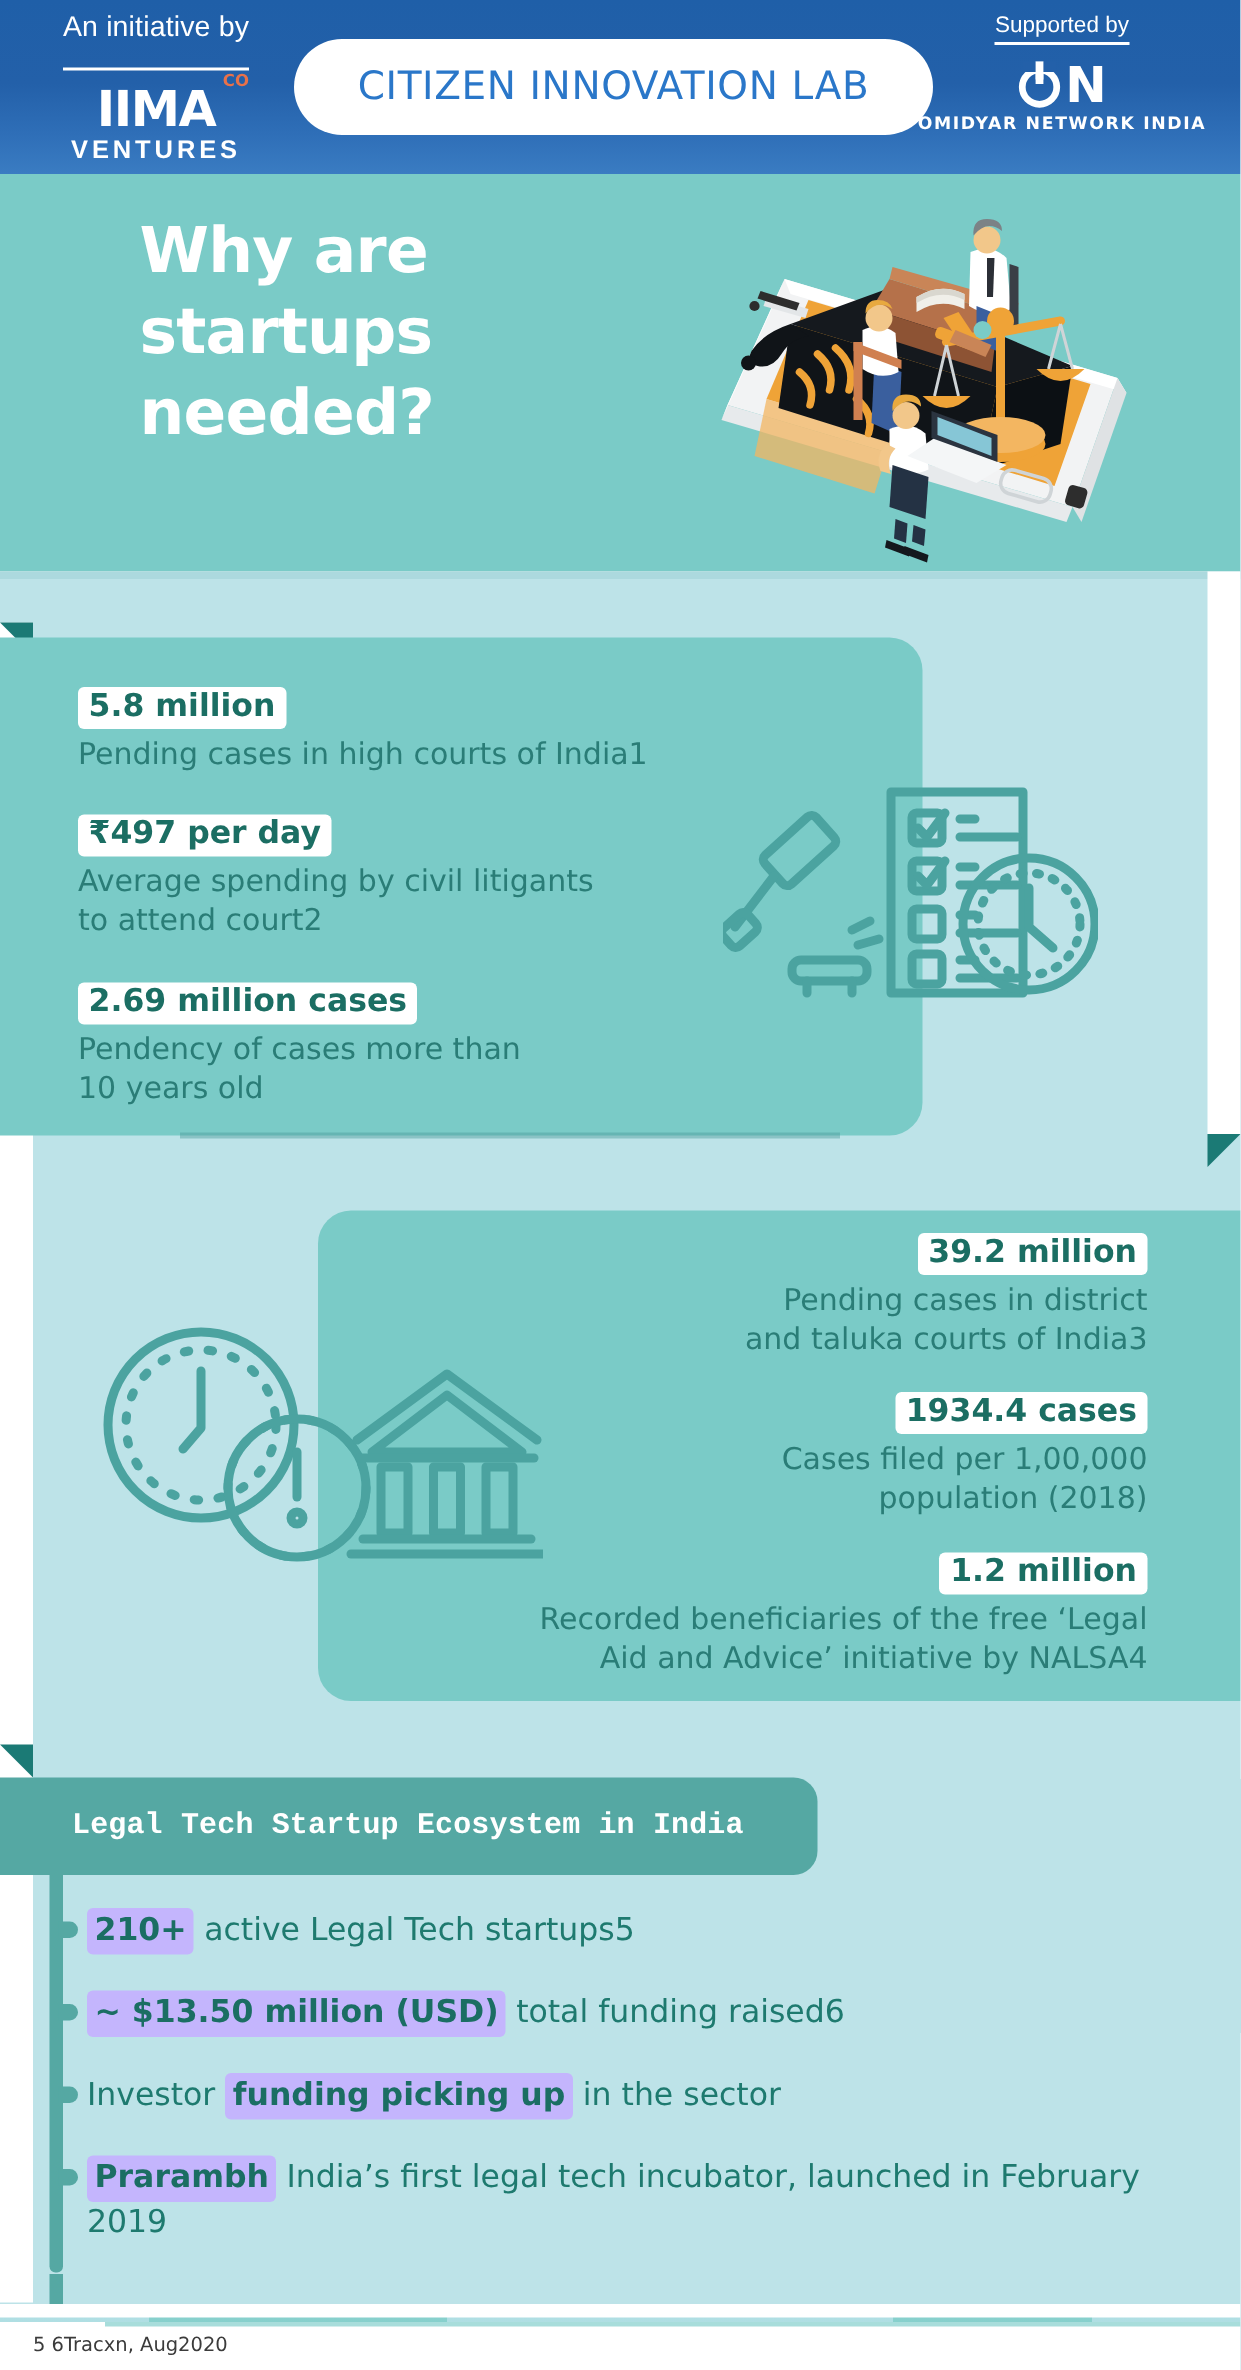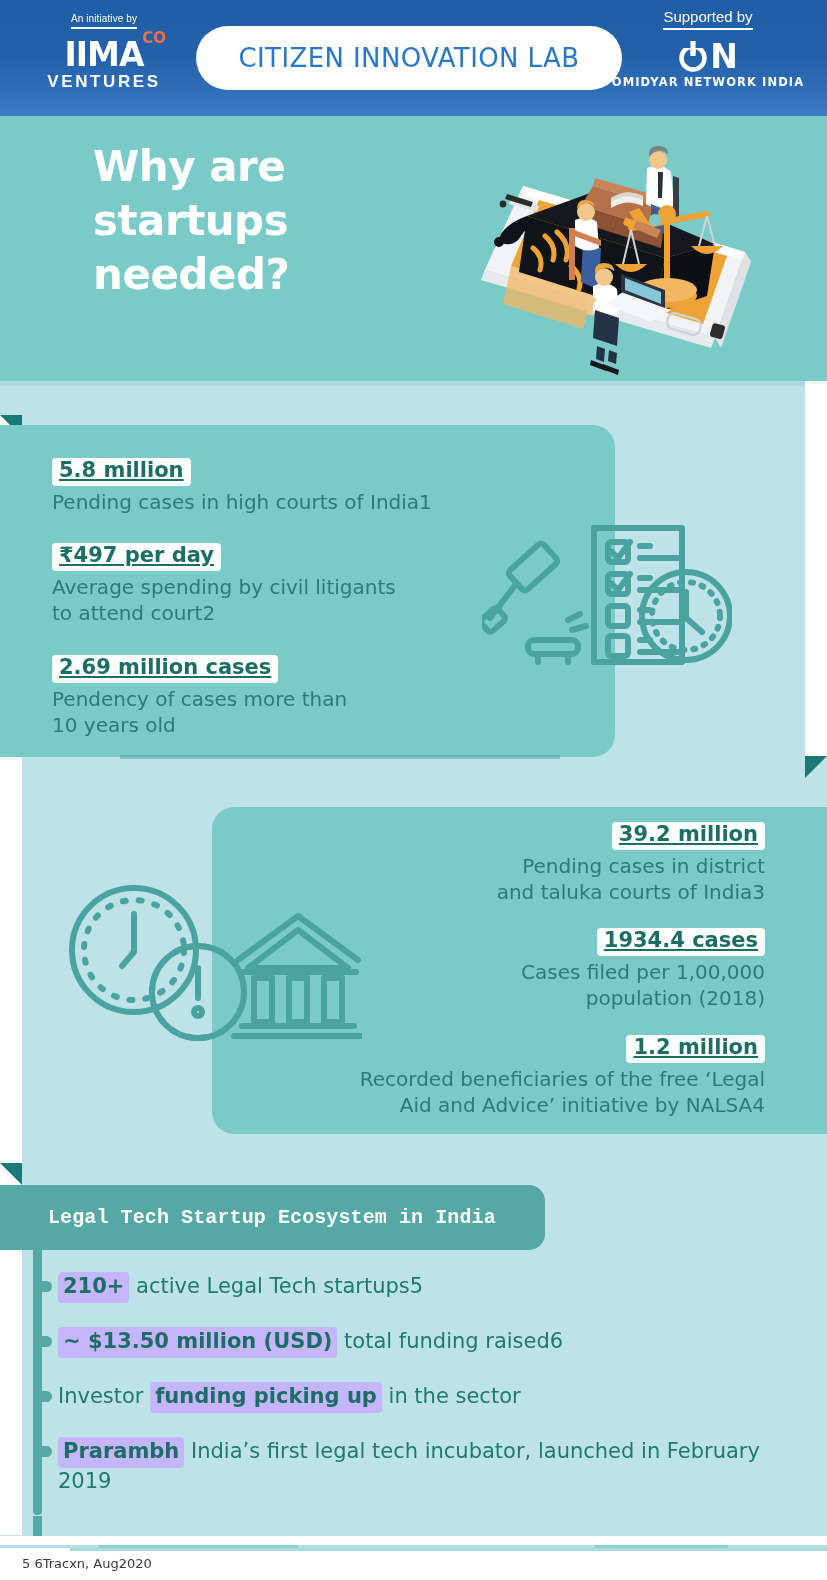--- a/index.html
+++ b/index.html
@@ -15,32 +15,32 @@
   .brandbar {
     position: absolute; left: 0; top: 0; width: 827px; height: 116px;
     background: linear-gradient(180deg, #1f5fa8 0%, #2360a9 48%, #2f6fb8 78%, #3a7cc2 100%);
     overflow: hidden;
   }
   .brand-left {
     position: absolute; left: 24px; top: 8px; width: 160px;
     text-align: center; color: #fff;
   }
   .brand-left .cap {
-    font-size: 10px; letter-spacing: .1px; padding-bottom: 3px;
+    font-size: 19px; letter-spacing: .1px; padding-bottom: 15px;
     border-bottom: 2px solid #ffffff; display: inline-block;
   }
   .iima-wrap { position: relative; margin-top: 9px; }
   .iima {
     font-family: "DejaVu Sans", sans-serif;
     font-size: 33px; font-weight: bold; letter-spacing: -1px;
     line-height: 1; color: #fff;
   }
   .iima-co {
     position: absolute; right: 18px; top: -9px;
-    font-size: 15px; color: #e8714a; font-weight: bold;
+    font-size: 11px; color: #e8714a; font-weight: bold;
     font-family: "DejaVu Sans", sans-serif;
   }
   .ventures {
     font-size: 17px; font-weight: bold; letter-spacing: 2.6px;
     color: #fff; margin-top: 1px;
   }
 
   .pill {
     position: absolute; left: 196px; top: 26px;
     width: 426px; height: 64px; background: #ffffff;
@@ -130,21 +130,20 @@
     border-right: 22px solid transparent; border-top: 22px solid #1b7a75;
   }
 
   
   .stat { position: absolute; }
   .stat .num {
     display: inline-block; background: #ffffff; color: #1b6e63;
     font-size: 21px; font-weight: bold; padding: 1px 7px 3px 7px;
     border-radius: 4px; line-height: 1.12;
     font-family: "DejaVu Sans", sans-serif;
-    text-decoration: underline;
   }
   .stat .desc {
     color: #2a7d77; font-size: 20px; line-height: 1.3; margin-top: 3px;
     font-family: "DejaVu Sans", sans-serif;
   }
   .stat.right { text-align: right; }
 
   
   .icon-gavel { position: absolute; left: 482px; top: 512px; }
   .icon-clockbank { position: absolute; left: 62px; top: 880px; }

